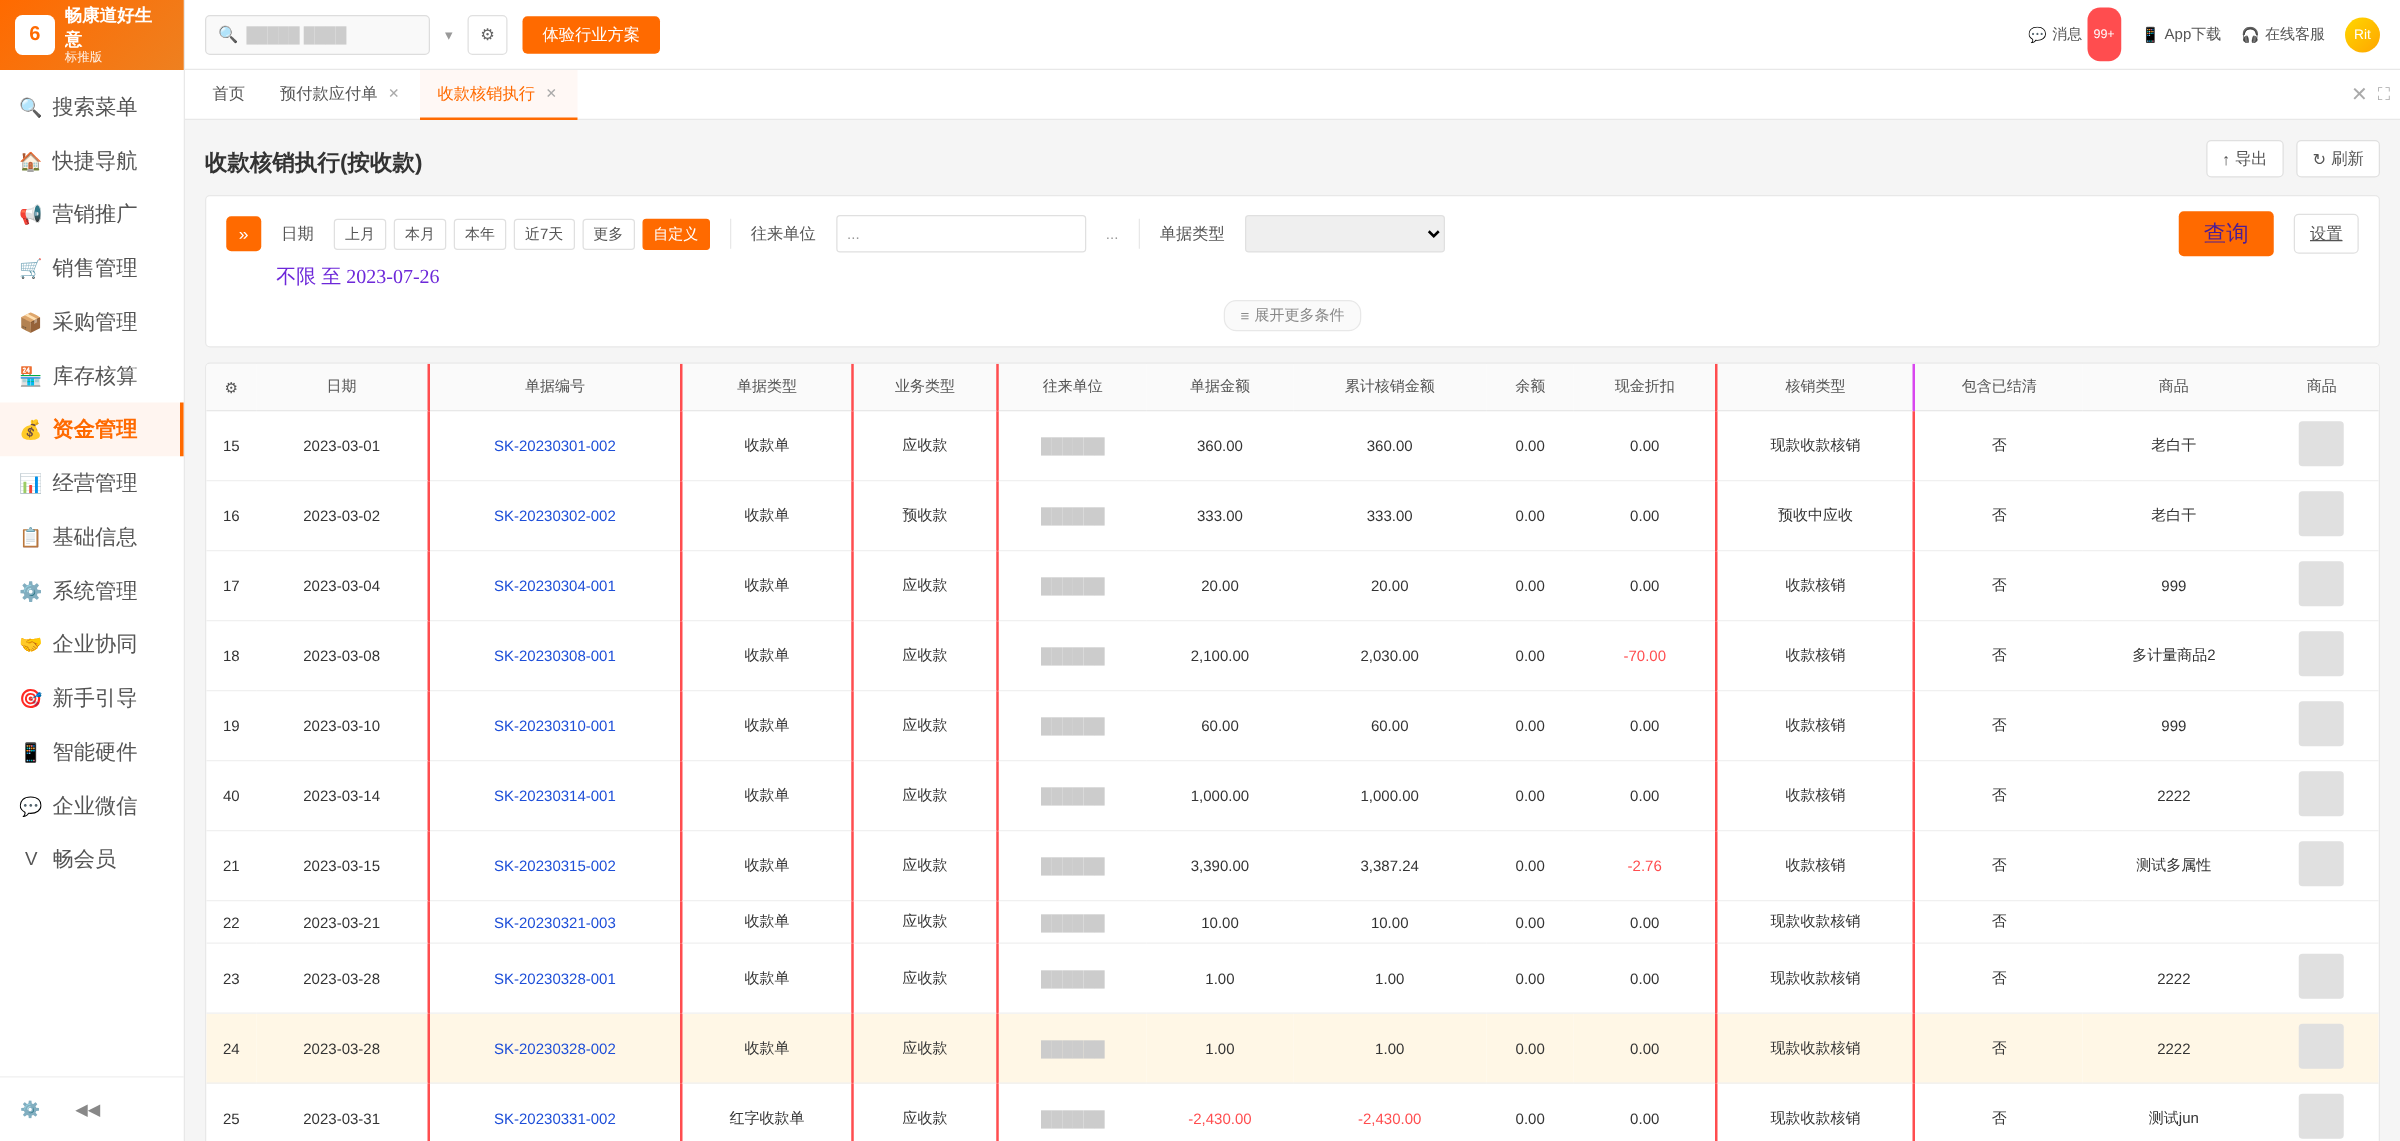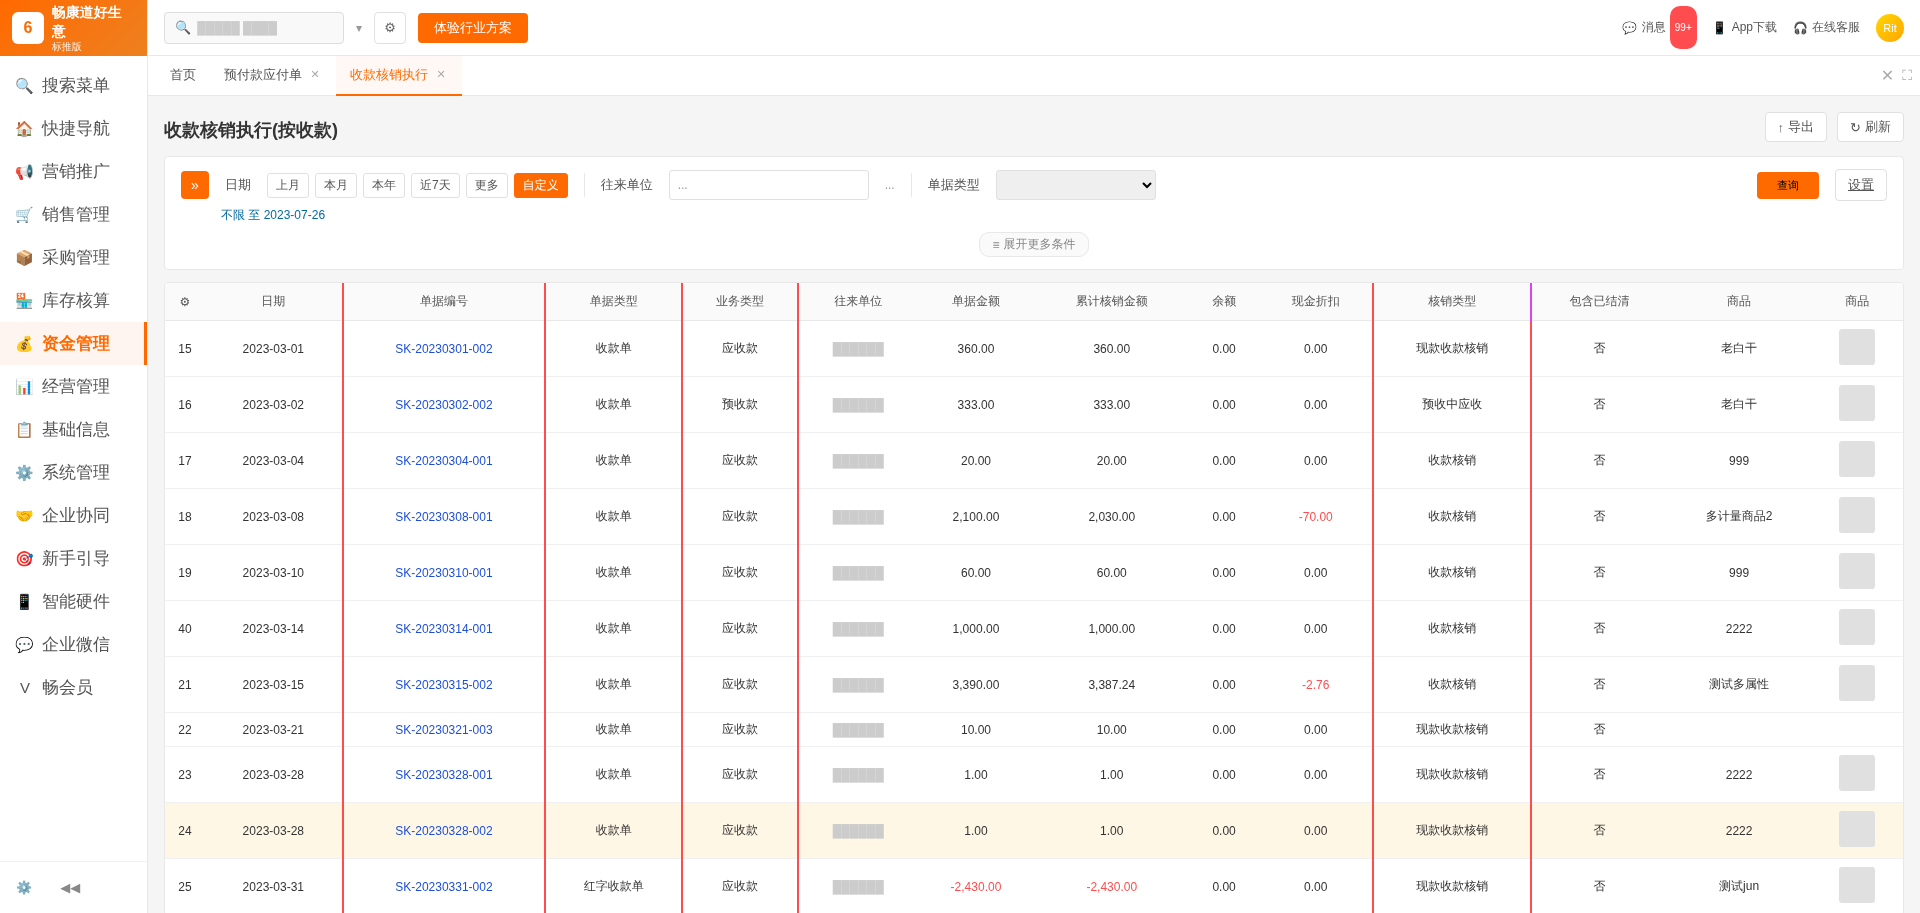--- a/index.html
+++ b/index.html
@@ -57,21 +57,21 @@
     .filter-row { display: flex; align-items: center; gap: 16px; }
     .filter-toggle-btn { width: 28px; height: 28px; background: #ff6a00; border-radius: 4px; display: flex; align-items: center; justify-content: center; cursor: pointer; color: #fff; font-size: 14px; flex-shrink: 0; }
     .filter-label { color: #555; font-size: 13px; white-space: nowrap; }
     .filter-date-group { display: flex; align-items: center; gap: 6px; flex-wrap: wrap; }
     .filter-date-btn { padding: 3px 8px; border: 1px solid #e0e0e0; border-radius: 3px; cursor: pointer; color: #555; font-size: 12px; background: #fff; }
     .filter-date-btn.custom { background: #ff6a00; color: #fff; border-color: #ff6a00; border-radius: 3px; }
     .filter-divider { width: 1px; height: 24px; background: #e8e8e8; }
     .filter-input { flex: 1; height: 30px; border: 1px solid #e0e0e0; border-radius: 3px; padding: 0 8px; font-size: 12px; color: #999; }
     .filter-more-btn { color: #999; font-size: 12px; }
     .filter-select { min-width: 160px; height: 30px; border: 1px solid #e0e0e0; border-radius: 3px; padding: 0 8px; font-size: 12px; }
-    .filter-query-btn { background: #ff6a00; color: #000000; border: none; border-radius: 4px; padding: 6px 20px; cursor: pointer; font-size: 11px; }
+    .filter-query-btn { background: #ff6a00; color: #4c1d95; border: none; border-radius: 4px; padding: 6px 20px; cursor: pointer; font-size: 18px; }
     .filter-setting-btn { border: 1px solid #e0e0e0; background: #fff; border-radius: 4px; padding: 6px 12px; cursor: pointer; color: #555; font-size: 13px; text-decoration: underline; }
     .filter-expand-row { display: flex; justify-content: center; margin-top: 8px; }
     .filter-expand-btn { display: flex; align-items: center; gap: 4px; color: #888; font-size: 12px; cursor: pointer; padding: 3px 12px; border: 1px solid #e8e8e8; border-radius: 10px; background: #fafafa; }
 
     
     .table-container { background: #fff; border-radius: 4px; border: 1px solid #e8e8e8; overflow: auto; }
     table { width: 100%; border-collapse: collapse; font-size: 12px; }
     thead tr { background: #fafafa; }
     th { padding: 10px 8px; color: #555; font-weight: 500; border-bottom: 1px solid #e8e8e8; white-space: nowrap; text-align: center; }
     td { padding: 8px 8px; color: #333; border-bottom: 1px solid #f0f0f0; text-align: center; white-space: nowrap; }
@@ -245,21 +245,21 @@
         <div class="filter-divider"></div>
         <span class="filter-label">单据类型</span>
         <select class="filter-select">
           <option></option>
         </select>
         <span style="margin-left:auto;"></span>
         <button class="filter-query-btn">查询</button>
         <button class="filter-setting-btn">设置</button>
       </div>
       <div style="display:flex; align-items:center; gap:8px; margin-top:6px; padding-left:40px;">
-        <span style="color:#0369a1; font-size:12px;">不限 至 2023-07-26</span>
+        <span style="color:#6d28d9; font-size:16px;font-family:Liberation Serif, serif;">不限 至 2023-07-26</span>
       </div>
       <div class="filter-expand-row">
         <div class="filter-expand-btn">
           <span>≡</span>
           <span>展开更多条件</span>
         </div>
       </div>
     </div>
 
     <div class="table-container">

